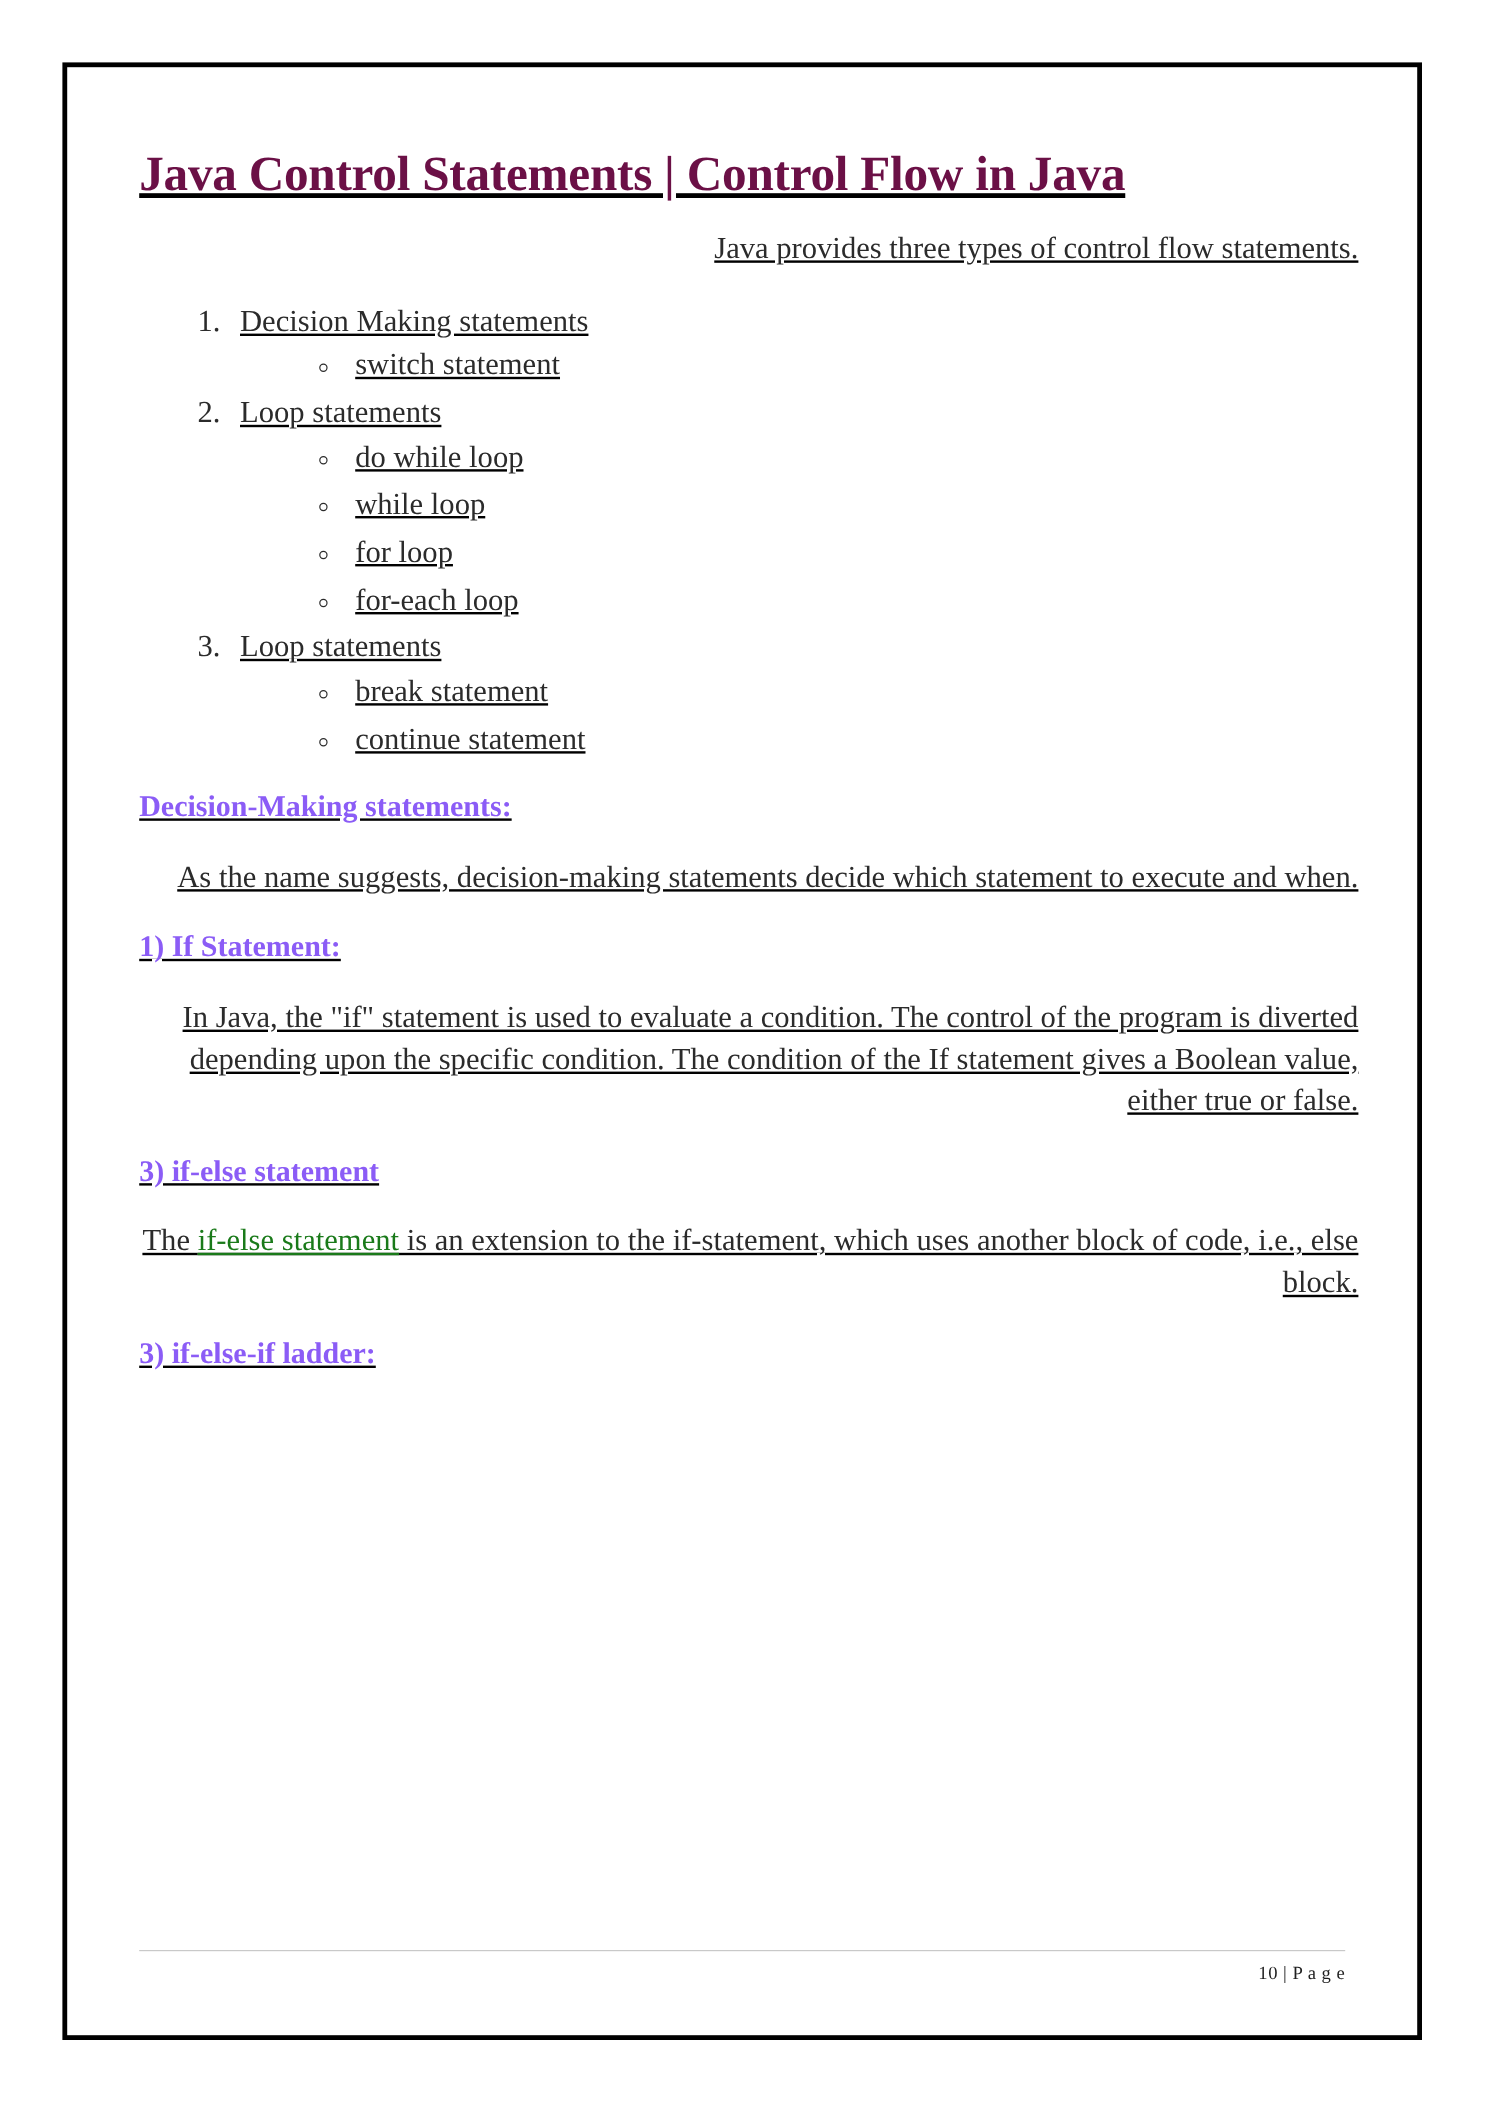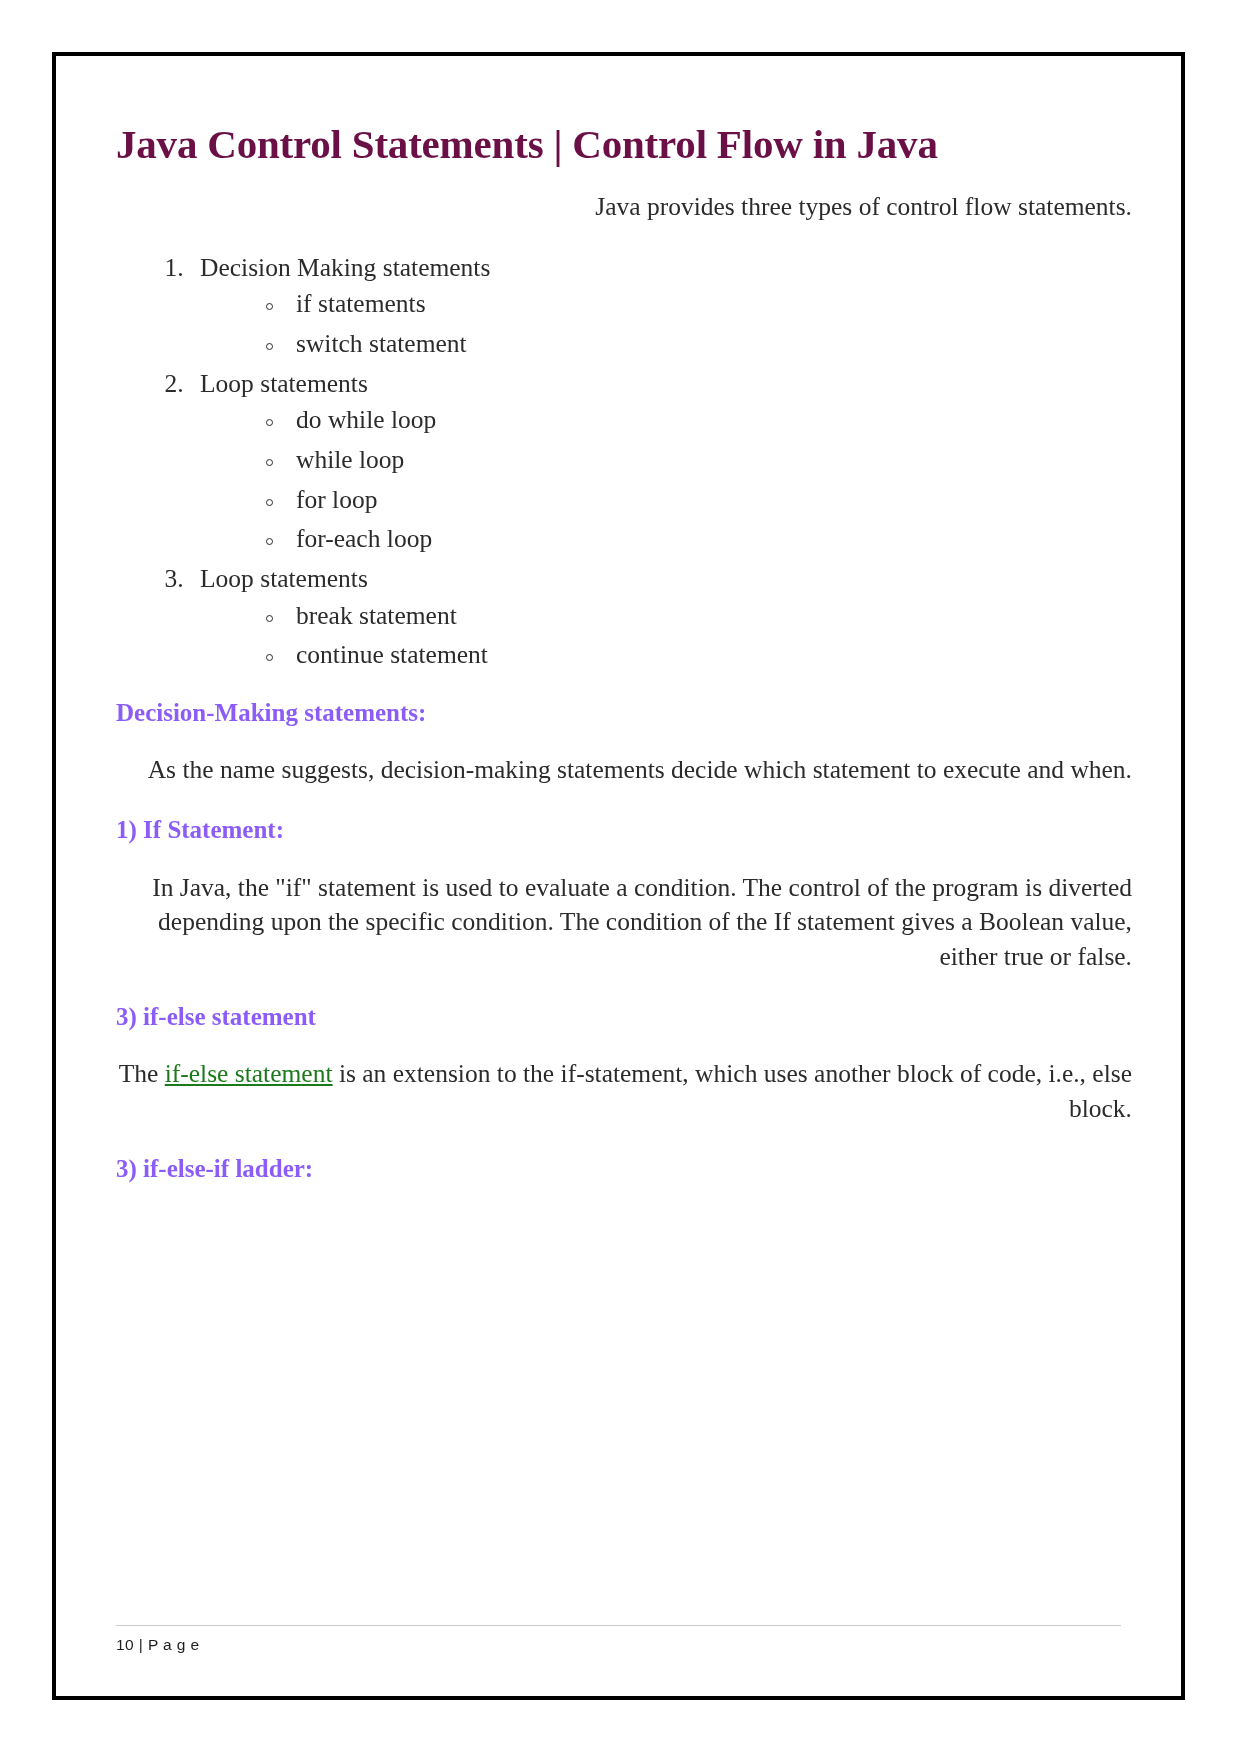--- a/index.html
+++ b/index.html
@@ -28,20 +28,21 @@
   }
 
   #page-inner {
     position: absolute;
     left: 0;
     top: 0;
     right: 0;
     bottom: 0;
     padding: 60px 60px 0 60px;
     box-sizing: border-box;
+    text-decoration: underline;
   }
 
   
   #content {
     width: 1016px;
     margin: 0 auto;
     position: relative;
   }
 
   
@@ -127,42 +128,42 @@
     position: absolute;
     left: 60px;
     right: 60px;
     bottom: 42px;
   }
   #footer-rule {
     border-top: 1px solid #c9c9c9;
     margin-bottom: 10px;
   }
   #footer-text {
-    font-family: Liberation Sans, sans-serif;
+    text-align: right;
+    font-family: Liberation Serif, serif;
     font-size: 15.5px;
     color: #1f1f1f;
     letter-spacing: 0.4px;
   }
 </style>
 </head>
 <body>
 
 <div id="page-frame">
   <div id="page-inner">
     <div id="content">
 
       <h1 class="doc-title">Java Control Statements | Control Flow in Java</h1>
 
       <p class="para">Java provides three types of control flow statements.</p>
 
       <ol class="outline">
         <li>
           <span>Decision Making statements</span>
           <ul class="sub">
-            <li><span>if statements</span></li>
             <li><span>switch statement</span></li>
           </ul>
         </li>
         <li>
           <span>Loop statements</span>
           <ul class="sub">
             <li><span>do while loop</span></li>
             <li><span>while loop</span></li>
             <li><span>for loop</span></li>
             <li><span>for-each loop</span></li>

